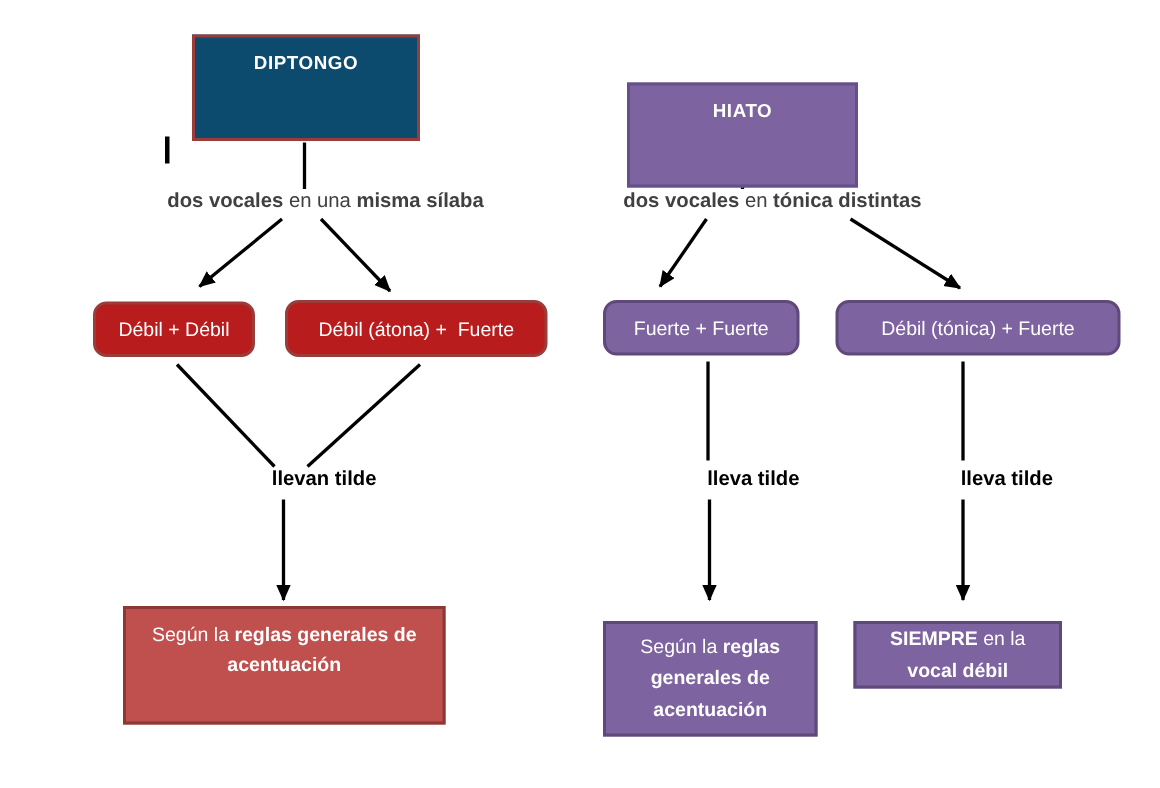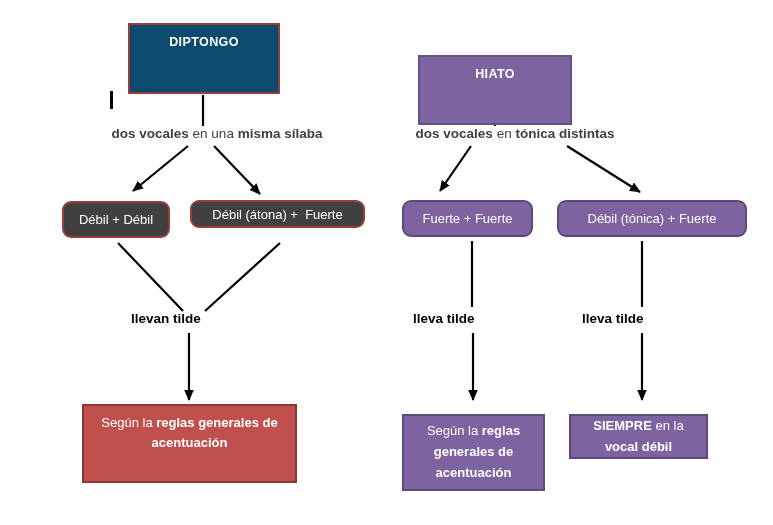--- a/index.html
+++ b/index.html
@@ -2,25 +2,25 @@
 <html><head>
 <meta charset="utf-8">
 <style>
   html,body{margin:0;padding:0;background:#ffffff;}
   body{font-family:"Liberation Sans", sans-serif;}
   .canvas{position:relative;width:773px;height:525px;background:#ffffff;overflow:hidden;}
   .canvas svg.connectors{position:absolute;left:0;top:0;width:773px;height:525px;}
   .box{position:absolute;box-sizing:border-box;color:#ffffff;text-align:center;}
   .titlebox{background:#0c4a6e;border:2px solid #9a3c39;font-weight:bold;font-size:12.5px;letter-spacing:.4px;padding-top:10px;}
   .titlebox.purple{background:#7d639f;border-color:#64508a;margin-top:32px;}
-  .node{background:#404040;border:2px solid #9a3c39;border-radius:9px;font-size:13px;display:flex;align-items:center;justify-content:center;white-space:pre;}
+  .node{background:#b91c1c;border:2px solid #9a3c39;border-radius:9px;font-size:13px;display:flex;align-items:center;justify-content:center;white-space:pre;}
   .node.purple{background:#7d639f;border-color:#5f497a;}
   .result{background:#c0504d;border:2.5px solid #8c3836;font-size:13px;line-height:1.55;padding:7px 8px 0 8px;}
   .result.purple{background:#7d639f;border-color:#5f497a;display:flex;align-items:center;justify-content:center;padding:0 7px;}
-  .lbl{position:absolute;text-align:left;color:#000;font-weight:bold;font-size:13.5px;}
+  .lbl{position:absolute;text-align:right;color:#000;font-weight:bold;font-size:13.5px;}
   .cond{position:absolute;text-align:center;color:#404040;font-size:13.5px;}
   .b{font-weight:bold;}
   .tick{position:absolute;width:3px;height:18px;background:#000;}
 </style>
 </head>
 <body>
 
 <div class="canvas">
 
   <svg class="connectors" viewBox="0 0 773 525">
@@ -52,21 +52,21 @@
     <span>DIPTONGO</span>
   </div>
 
   <div class="cond" style="left:102px;top:126px;width:230px;">
     <span class="b">dos vocales</span><span> en una </span><span class="b">misma sílaba</span>
   </div>
 
   <div class="box node" style="left:62px;top:201px;width:108px;height:37px;">
     <span>Débil + Débil</span>
   </div>
-  <div class="box node" style="left:190px;top:200px;width:175px;height:28px;">
+  <div class="box node" style="left:190px;top:200px;width:175px;height:38px;">
     <span>Débil (átona) +  Fuerte</span>
   </div>
 
   <div class="lbl" style="left:131px;top:311px;width:120px;">
     <span>llevan tilde</span>
   </div>
 
   <div class="box result" style="left:82px;top:404px;width:215px;height:79px;">
     <span>Según la </span><span class="b">reglas generales de acentuación</span>
   </div>

